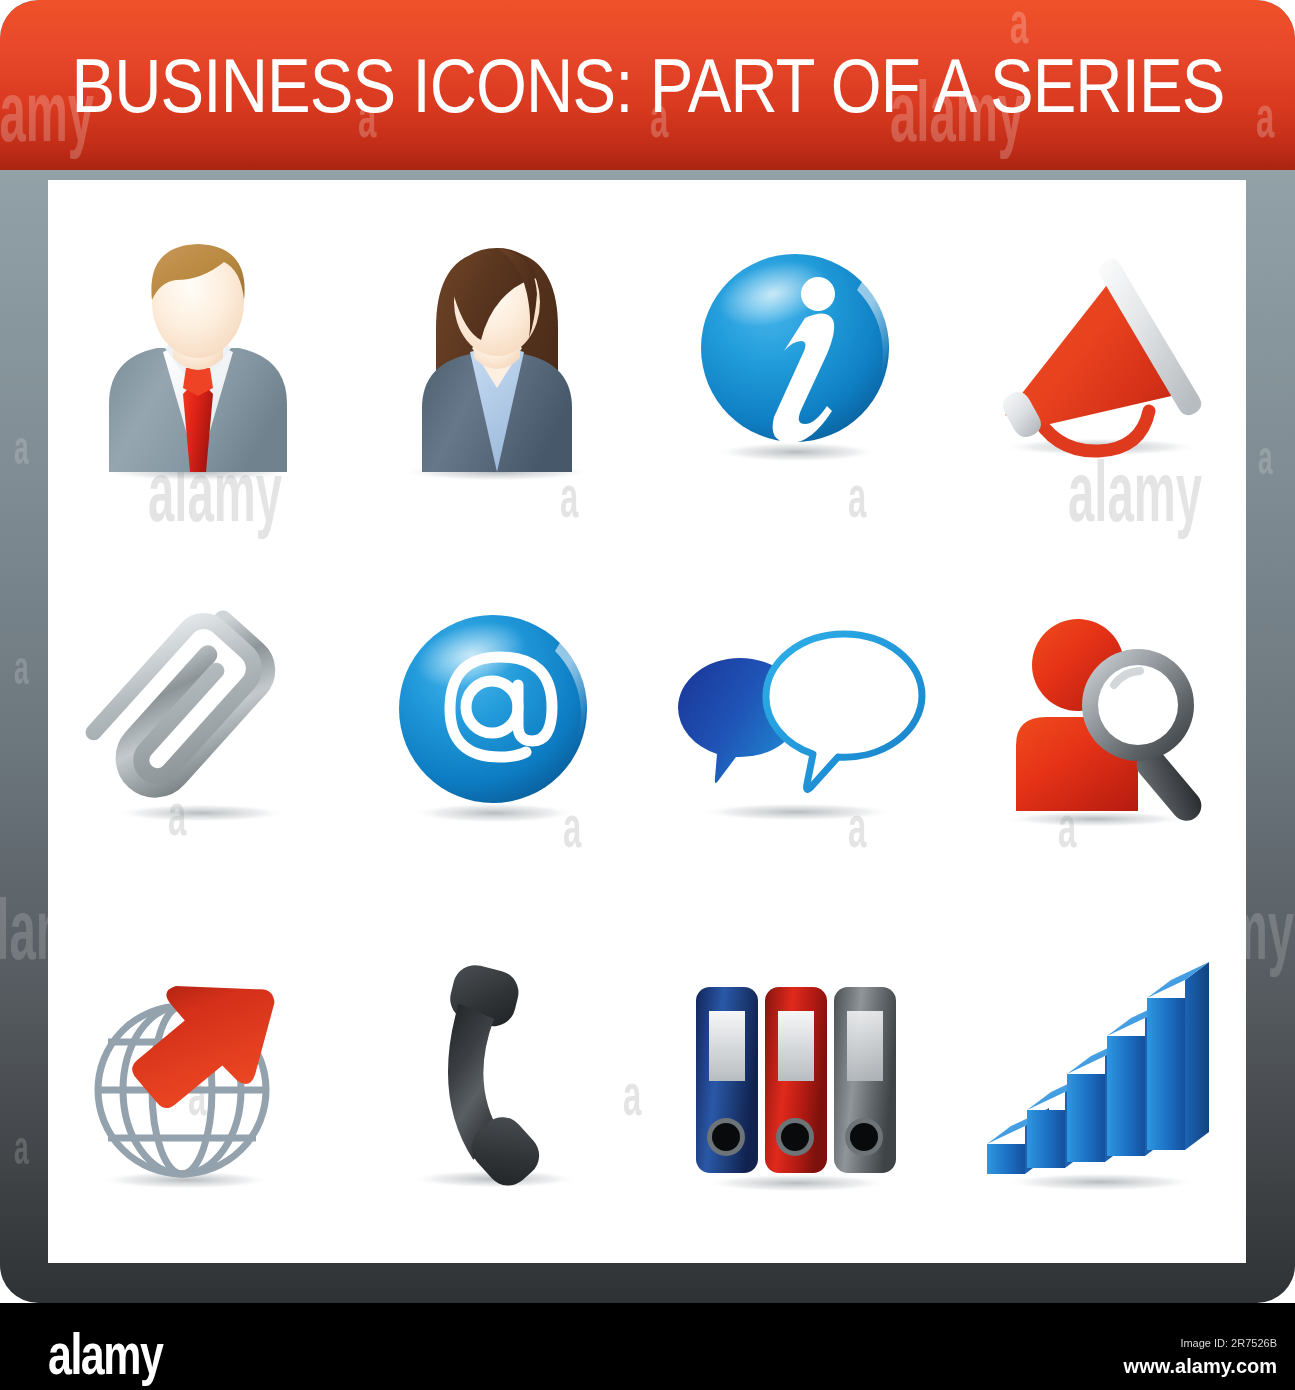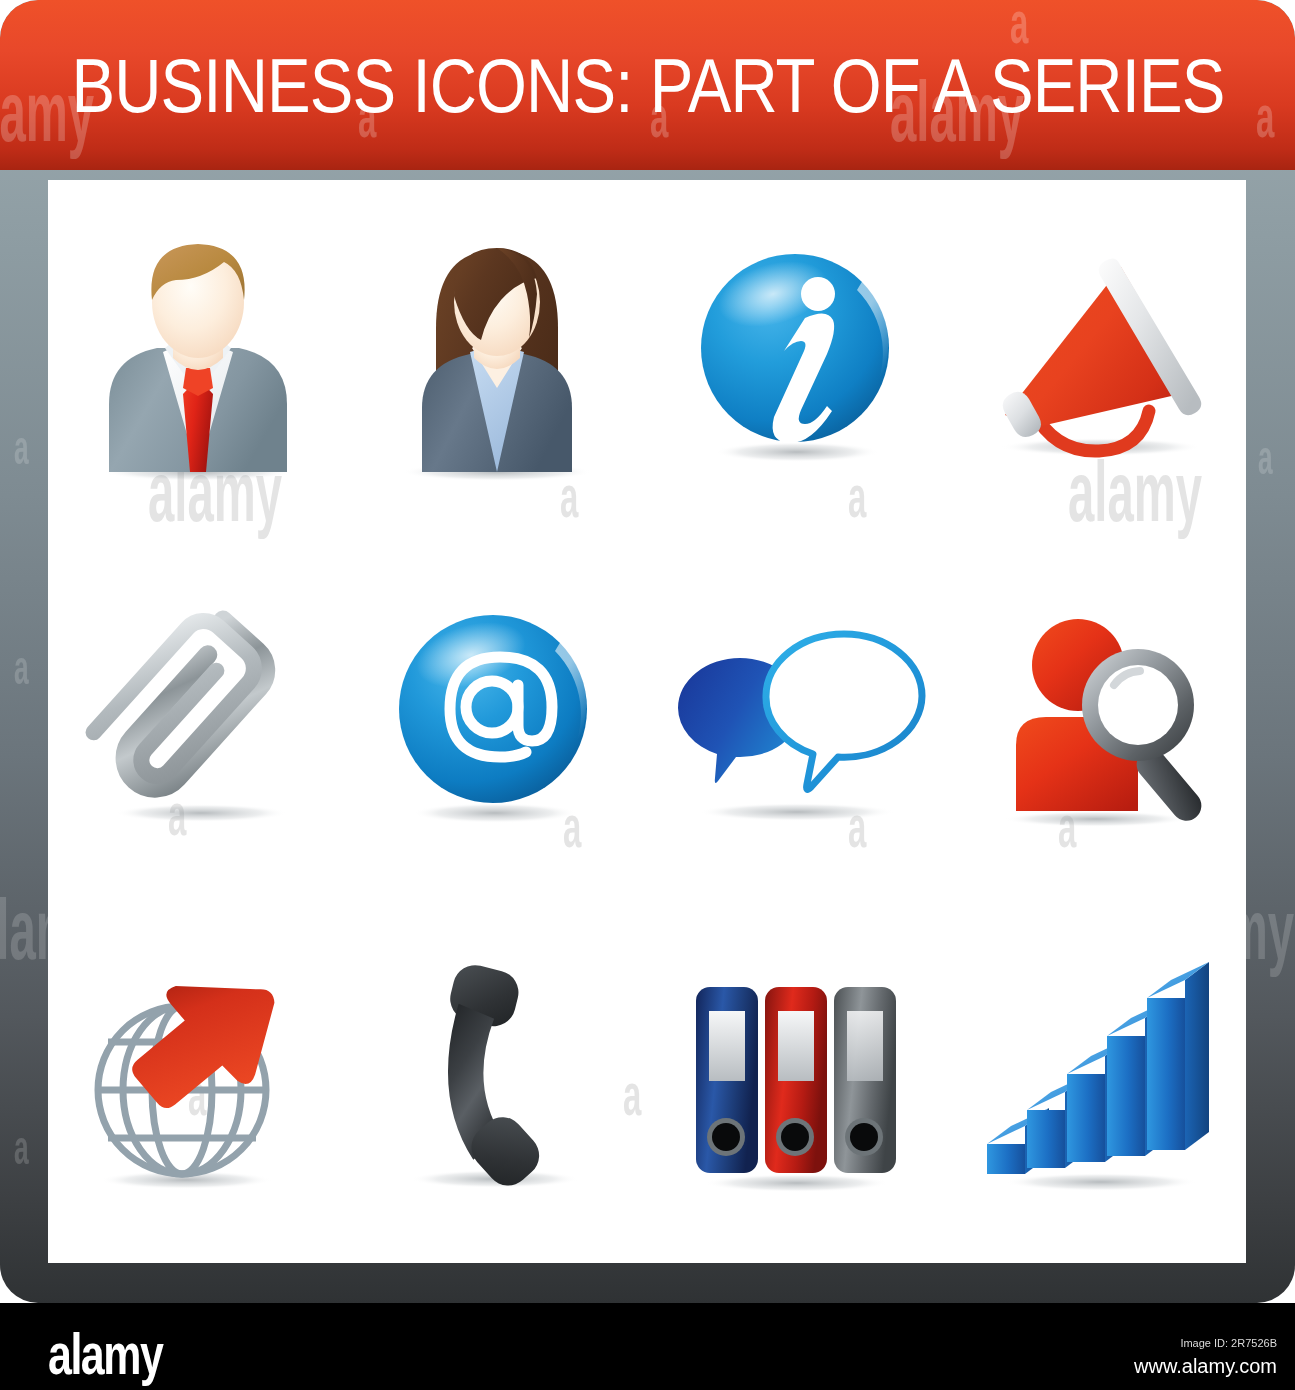--- a/index.html
+++ b/index.html
@@ -130,21 +130,21 @@
     font-size: 11px;
     text-align: right;
     width: 260px;
     margin-top: 8px;
   }
   .footer-url {
     position: absolute;
     right: 18px; top: 1355px;
     color: #ffffff;
     font-size: 20px;
-    font-weight: 400;
+    font-weight: 700;
     text-align: right;
     width: 260px;
   }
 </style>
 </head>
 <body>
 
 <div id="stage">
 
   <div class="bezel">

